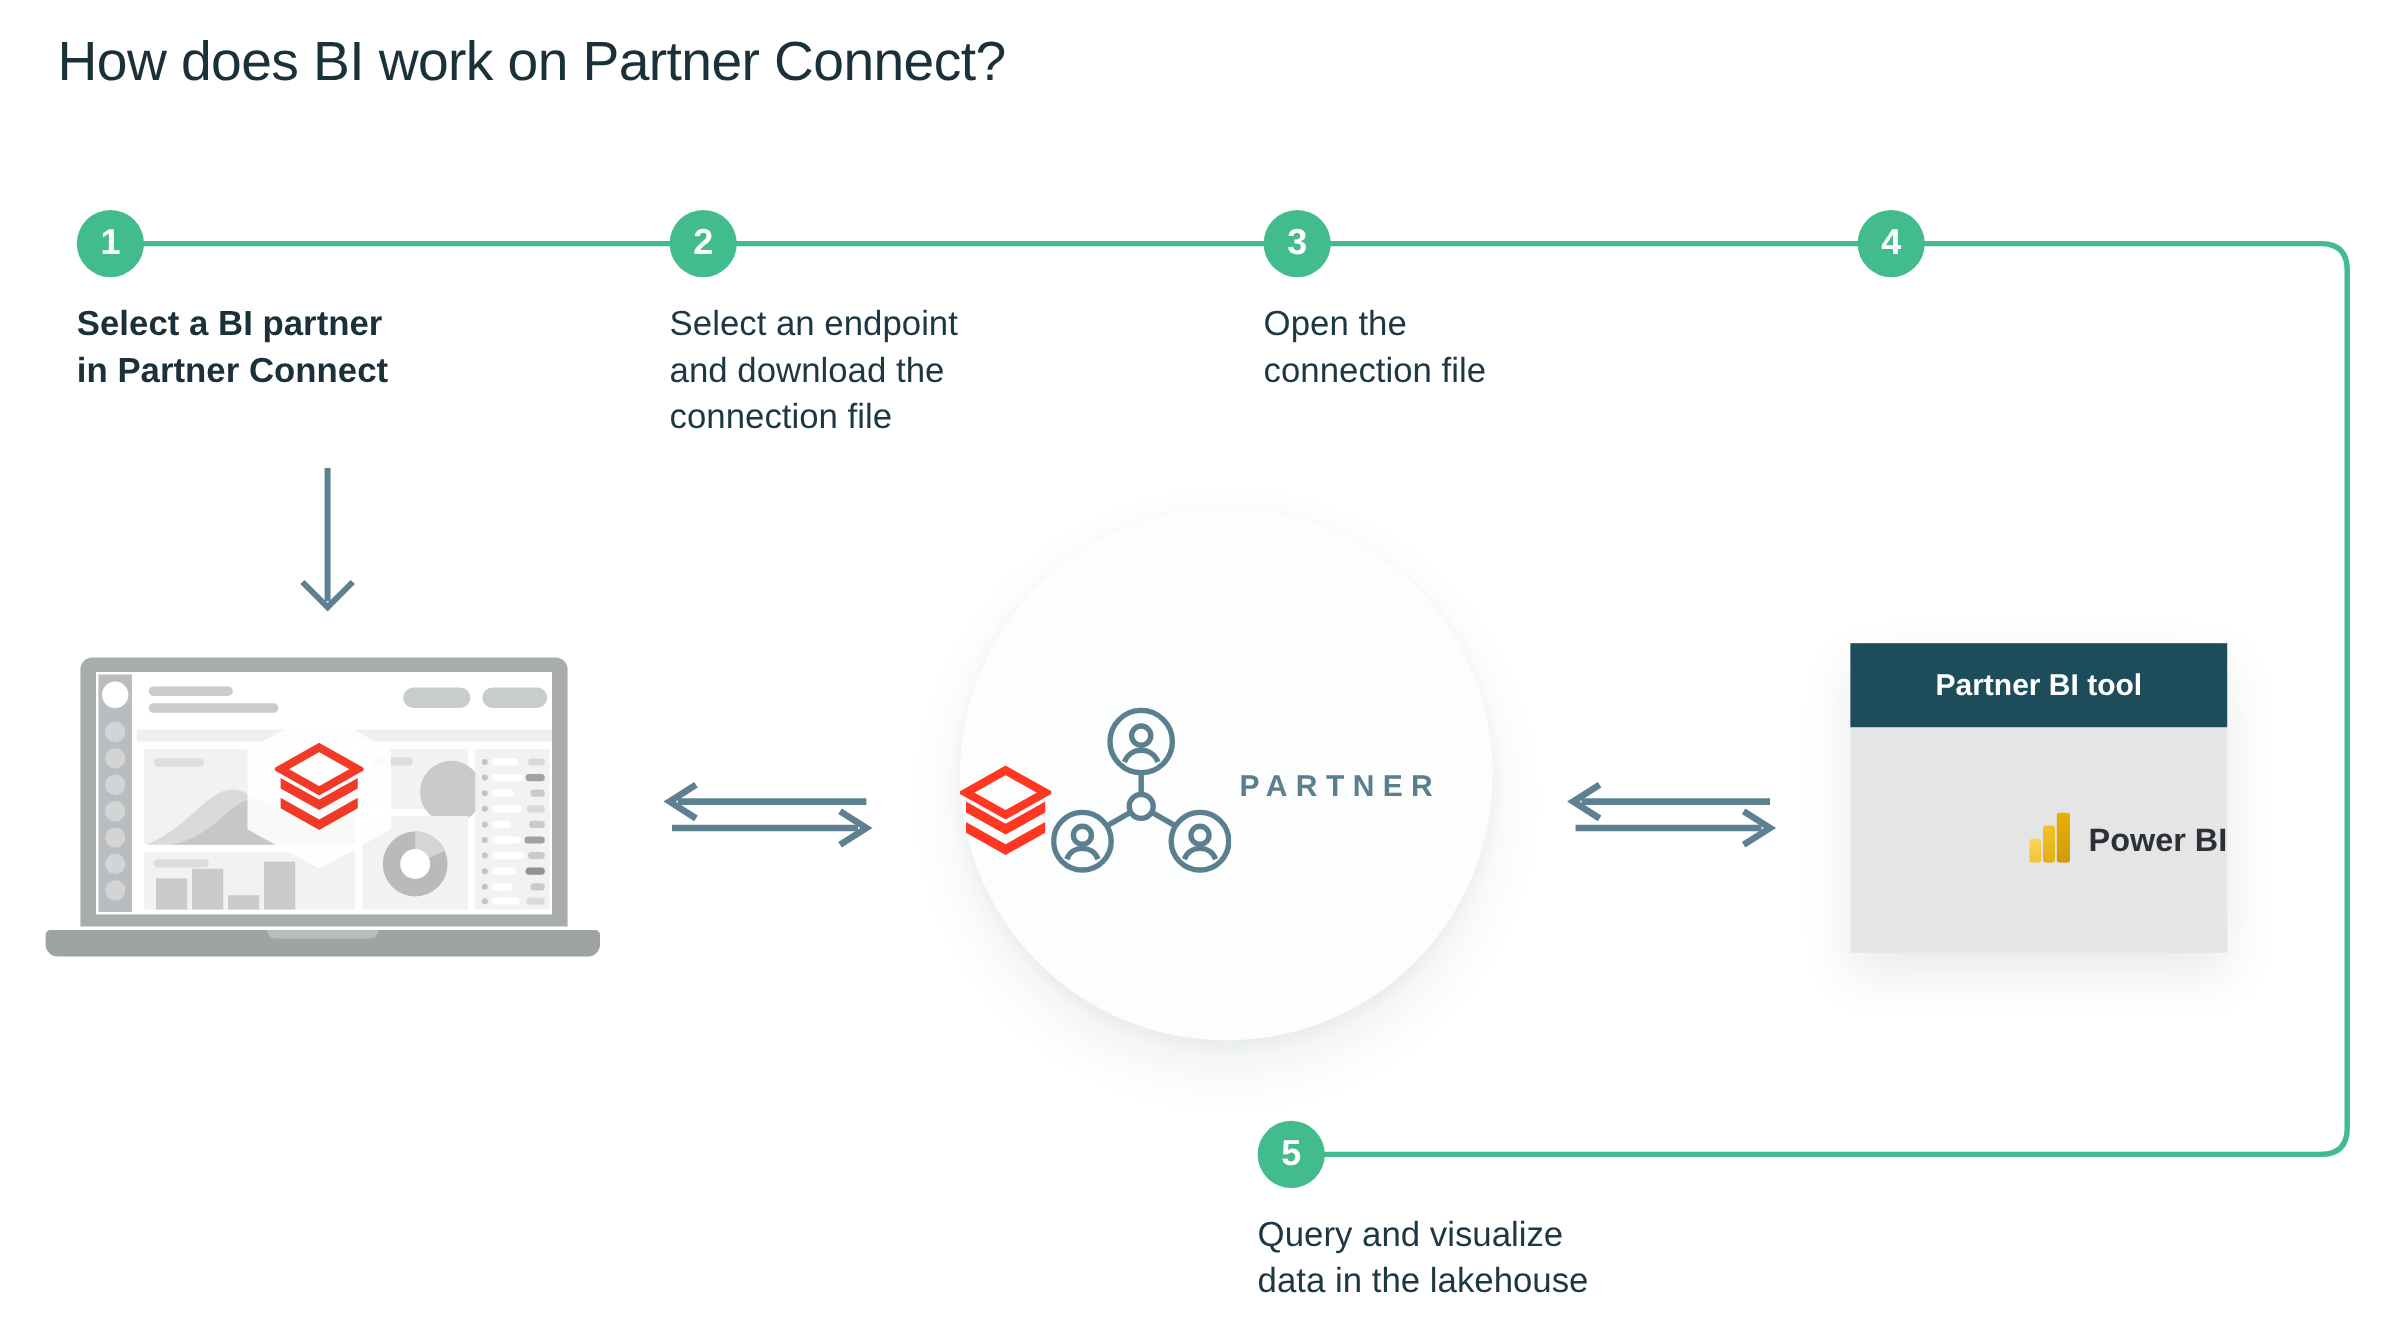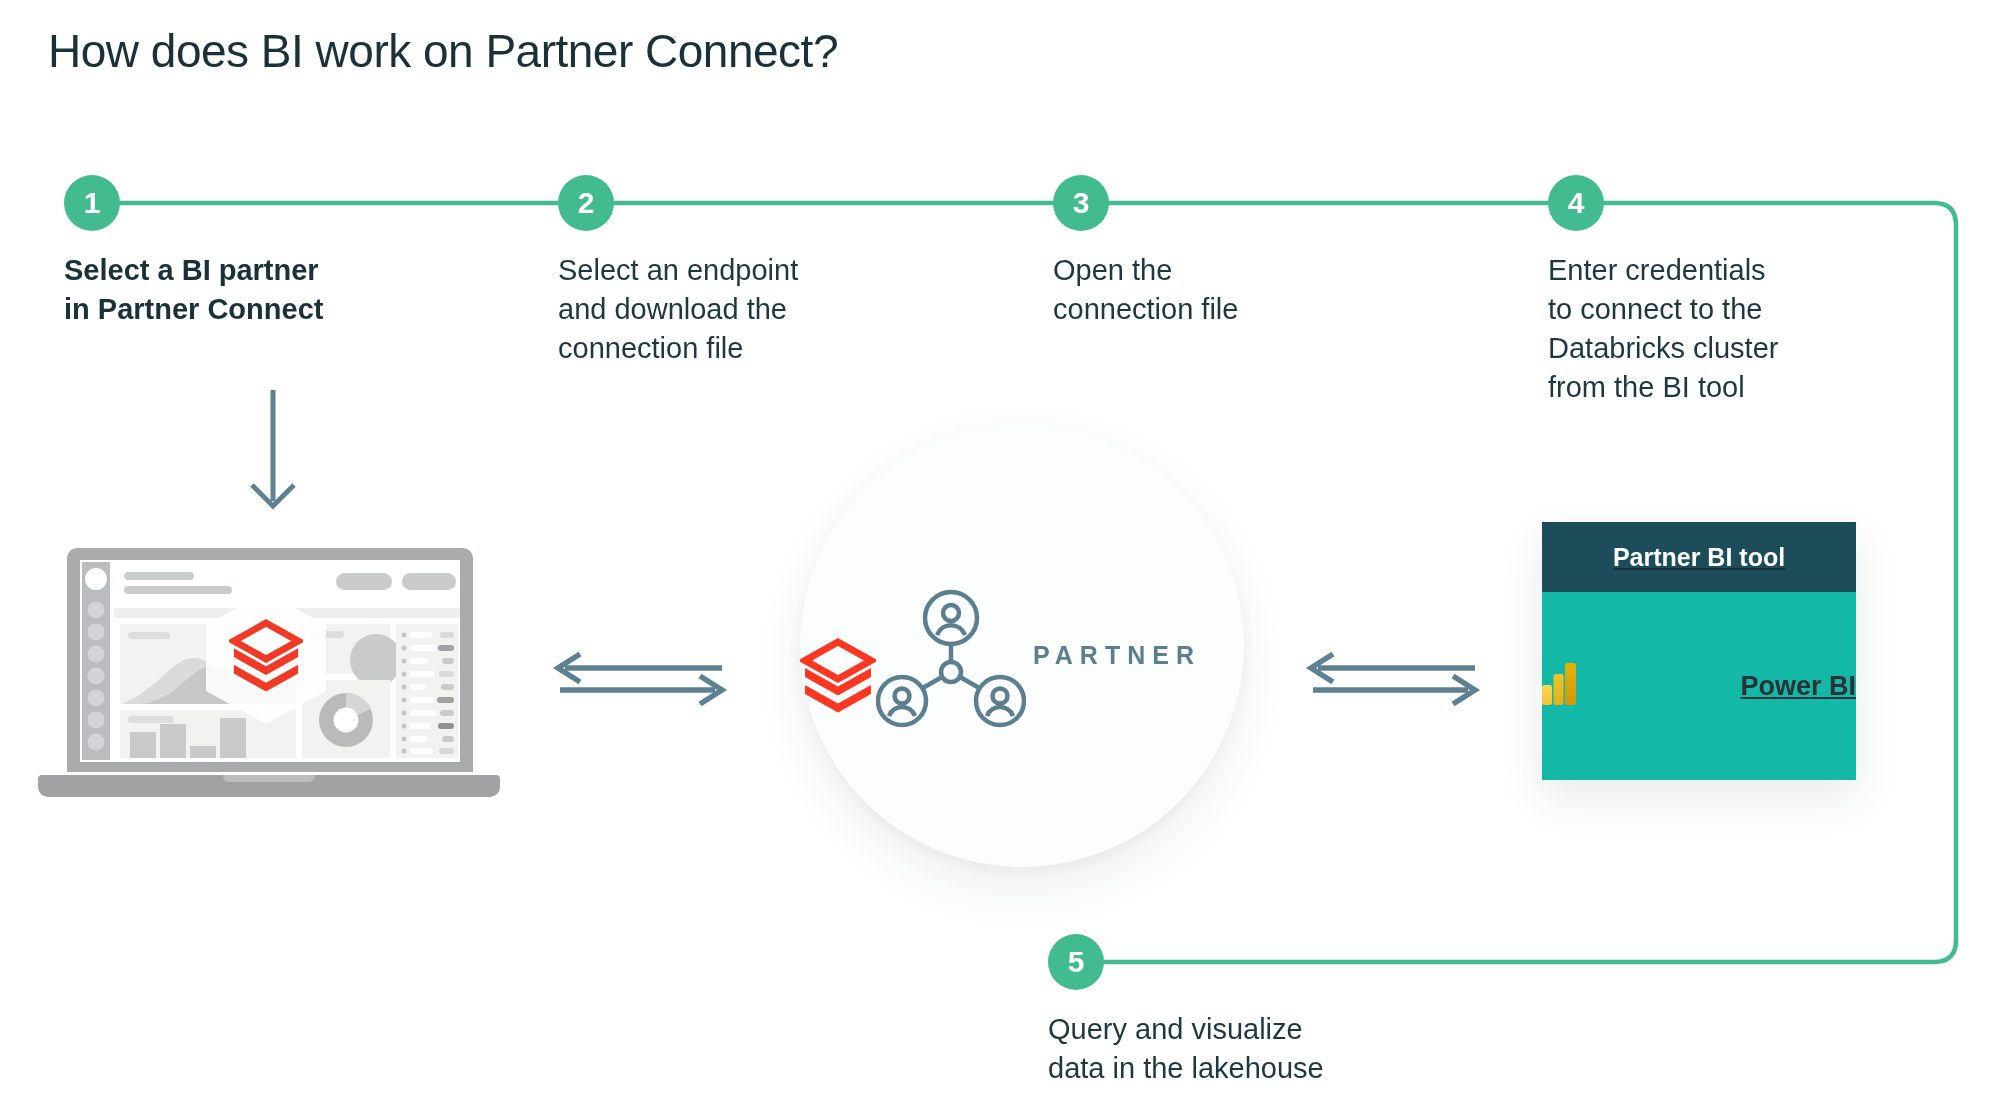--- a/index.html
+++ b/index.html
@@ -67,30 +67,30 @@
   }
   .partner-hub .db-logo { margin-top:70px; }
   .partner-hub .network-icon { margin-top:30px; }
   .partner-hub-label {
     margin-top:20px; color:#5b7f8f; font-size:25px; font-weight:700;
     letter-spacing:7px; text-indent:7px;
   }
 
   
   .bi-card {
-    position:absolute; left:1542px; top:522px; width:314px; height:258px; z-index:2;
-    background:#14b8a6; box-shadow:0 18px 40px rgba(27,49,57,0.10);text-decoration:underline;
+    position:absolute; left:1542px; top:536px; width:314px; height:258px; z-index:2;
+    background:#e5e5e5; box-shadow:0 18px 40px rgba(27,49,57,0.10);
   }
   .bi-card-header {
     height:70px; background:#1d4d5b; color:#ffffff;
     display:flex; align-items:center; justify-content:center;
     font-size:25px; font-weight:700;
   }
   .bi-card-body {
-    height:188px; display:flex; align-items:center; justify-content:space-between; gap:15px;
+    height:188px; display:flex; align-items:center; justify-content:flex-end; gap:15px;
   }
   .power-bi-label { font-size:27px; font-weight:600; color:#2b3137; }
 </style>
 </head>
 <body>
 
 <div class="canvas">
 
   <div class="page-title">How does BI work on Partner Connect?</div>
 
@@ -133,24 +133,20 @@
     <div class="step-circle">
       <span>3</span>
     </div>
     <div class="step-text">Open the
 connection file</div>
   </div>
   <div class="step step-4">
     <div class="step-circle">
       <span>4</span>
     </div>
-    <div class="step-text">Enter credentials
-to connect to the
-Databricks cluster
-from the BI tool</div>
   </div>
   <div class="step step-5">
     <div class="step-circle">
       <span>5</span>
     </div>
     <div class="step-text">Query and visualize
 data in the lakehouse</div>
   </div>
 
   <div class="laptop">

